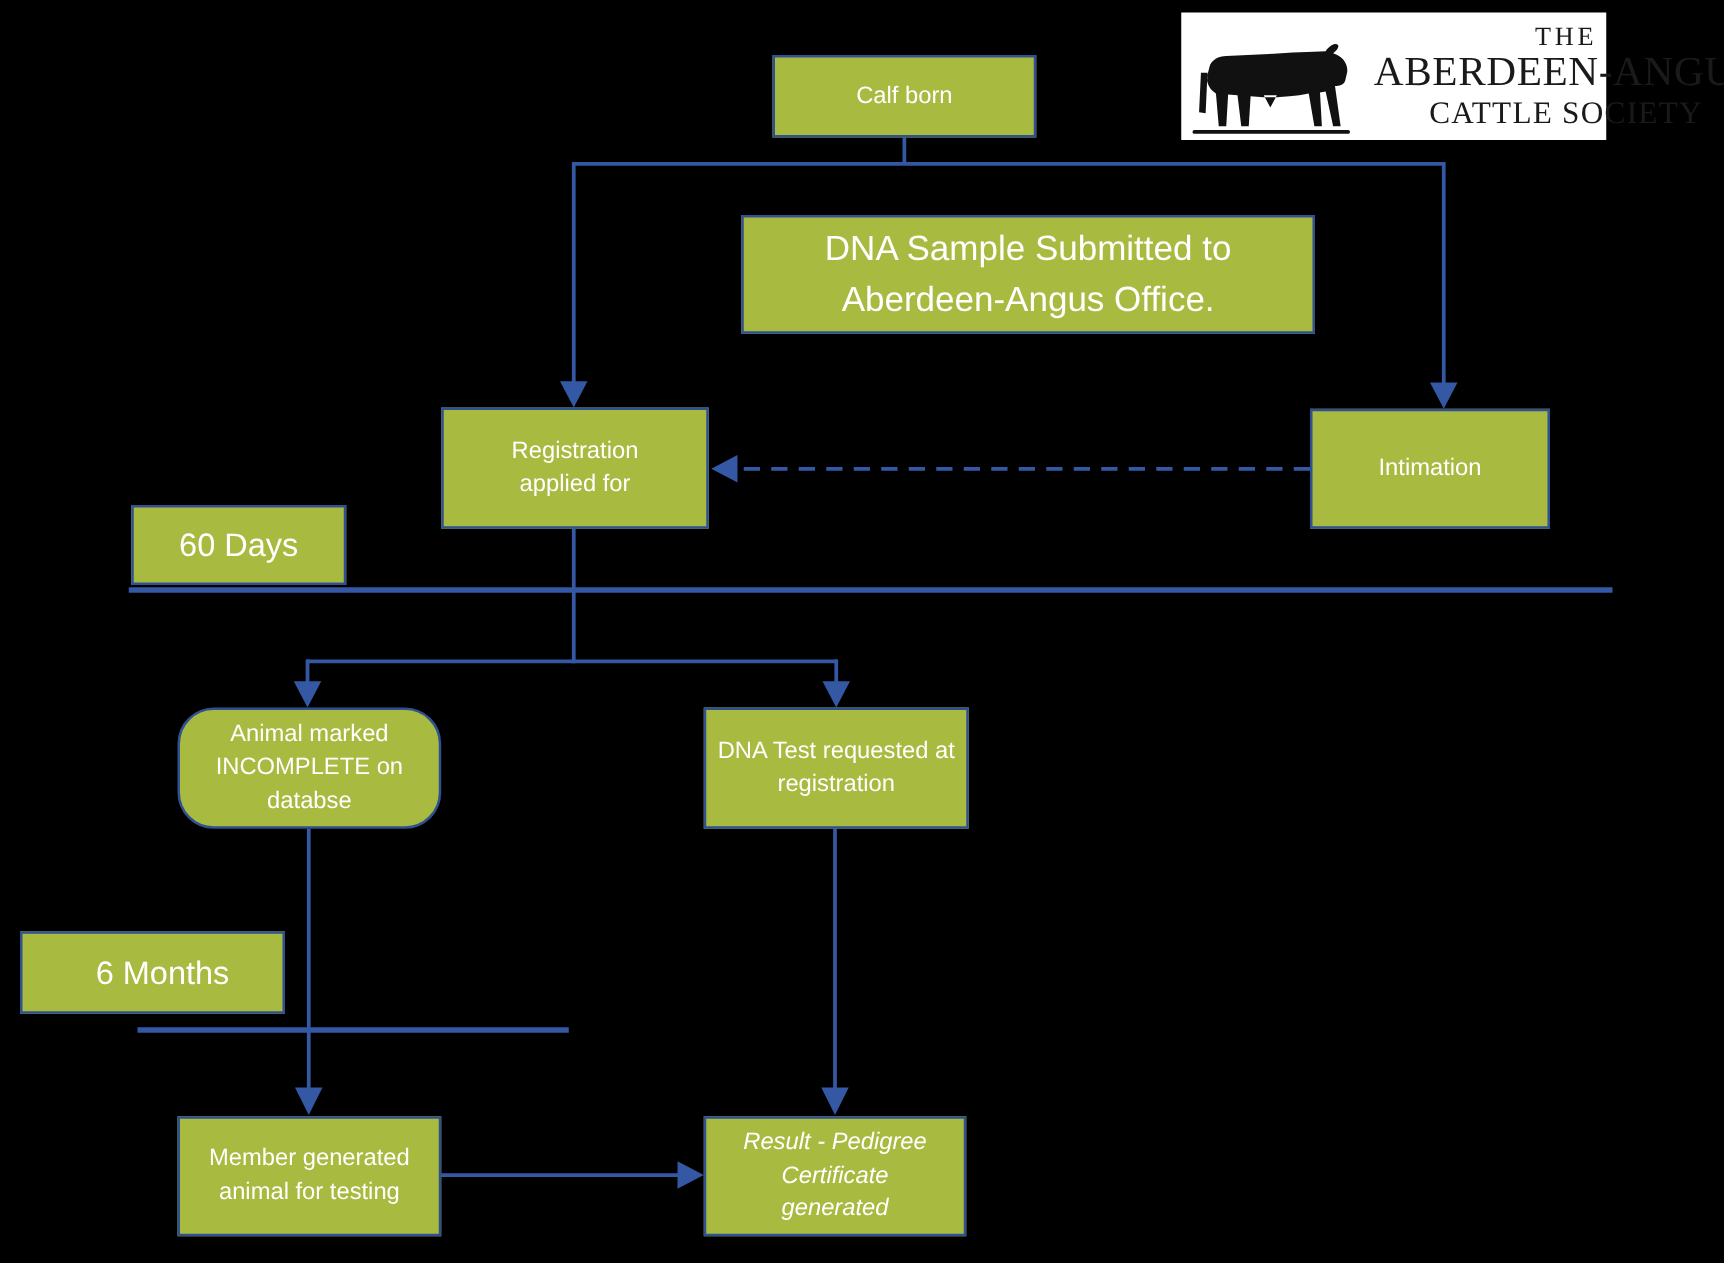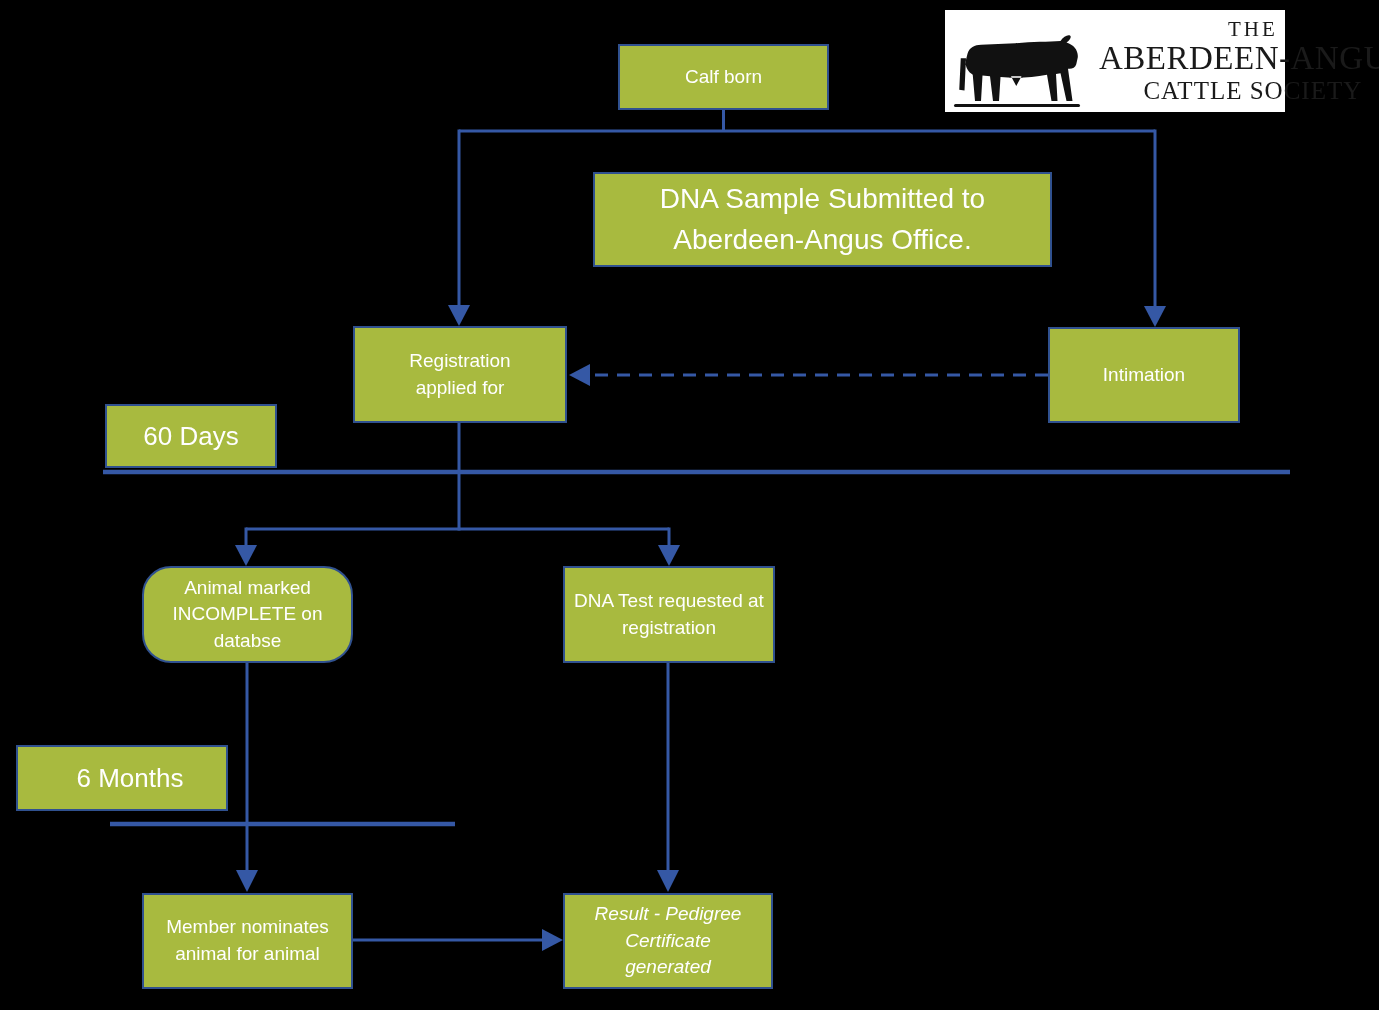--- a/index.html
+++ b/index.html
@@ -85,21 +85,21 @@
 
   <div class="node" style="left:563px;top:566px;width:212px;height:97px;padding:0 0;">
     <span>DNA Test requested at registration</span>
   </div>
 
   <div class="node time" style="left:16px;top:745px;width:212px;height:66px;padding-left:16px;">
     <span>6 Months</span>
   </div>
 
   <div class="node" style="left:142px;top:893px;width:211px;height:96px;padding:0 12px;">
-    <span>Member nominates animal for animal</span>
+    <span>Member generated animal for testing</span>
   </div>
 
   <div class="node" style="left:563px;top:893px;width:210px;height:96px;padding:0 26px;font-style:italic;">
     <span>Result - Pedigree Certificate generated</span>
   </div>
 
   <div class="logo">
     <div class="logo-bull">
       <svg viewBox="0 0 200 105" preserveAspectRatio="xMidYMax meet" aria-hidden="true">
         <path d="M150,13 C154,7 160,4 163,6 C165,8 162,12 158,15 C168,18 174,26 173,35

